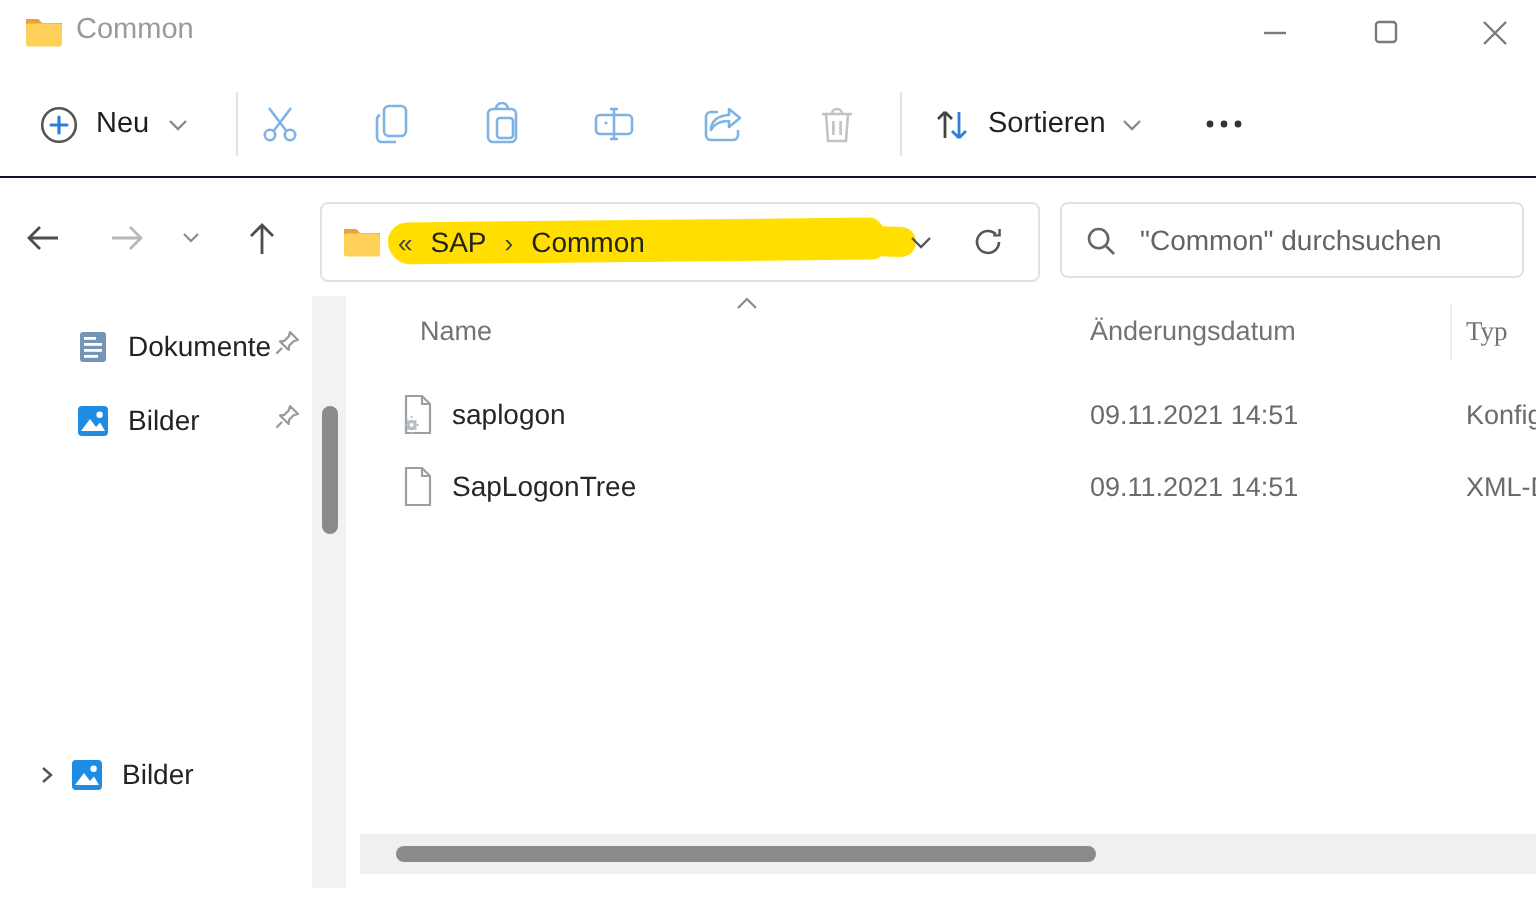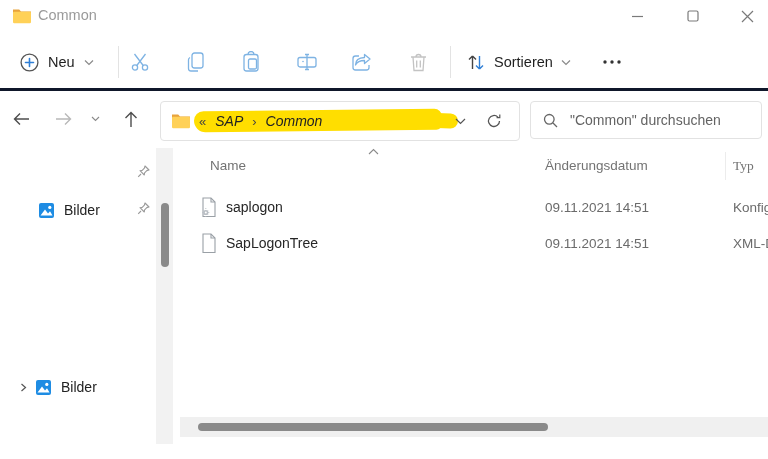--- a/index.html
+++ b/index.html
@@ -6,38 +6,38 @@
   .window{position:relative;width:768px;height:459px;background:#fff;overflow:hidden;
     font-family:"Liberation Sans",sans-serif;color:#1f1f1f;}
   .abs{position:absolute;}
   
   .titlebar{left:0;top:0;width:768px;height:32px;}
   .title-foldericon{left:12px;top:7px;width:20px;height:17px;}
   .title-text{left:38px;top:7px;font-size:14.5px;color:#9a9a9a;}
   .win-btn{top:0;width:46px;height:32px;display:flex;align-items:center;justify-content:center;color:#7a7a7a;cursor:pointer;}
   .btn-min{left:614px;}.btn-max{left:670px;}.btn-close{left:726px;width:42px;}
   
-  .toolbar{left:0;top:38px;width:768px;height:50px;border-bottom:3px solid #0f172a;}
+  .toolbar{left:0;top:38px;width:768px;height:50px;border-bottom:1px solid #0f172a;}
   .neu-btn{left:10px;top:6px;height:36px;display:flex;align-items:center;gap:9px;padding:0 10px;border-radius:4px;cursor:pointer;}
   .neu-label{font-size:14.5px;color:#1f1f1f;}
   .tb-sep{top:8px;width:1px;height:32px;background:#e3e3e3;}
   .tb-btn{top:8px;width:34px;height:32px;display:flex;align-items:center;justify-content:center;border-radius:4px;cursor:pointer;}
   .sort-btn{left:458px;top:6px;height:36px;display:flex;align-items:center;gap:8px;padding:0 8px;cursor:pointer;}
   .sort-label{font-size:14.5px;}
   .more-btn{left:592px;top:8px;width:40px;height:32px;display:flex;align-items:center;justify-content:center;cursor:pointer;}
   
   .navbar{left:0;top:94px;width:768px;height:52px;}
   .nav-btn{top:10px;width:30px;height:30px;display:flex;align-items:center;justify-content:center;border-radius:4px;cursor:pointer;}
   .addressbar{left:160px;top:7px;width:358px;height:38px;background:#fff;border:1px solid #e2e2e2;border-radius:4px;}
   .addr-foldericon{left:10px;top:10px;width:20px;height:17px;}
   .hl{background:#ffde00;}
   .hl1{left:33px;top:8px;width:248px;height:21px;border-radius:10px 8px 6px 12px;transform:rotate(-.6deg);}
   .hl2{left:255px;top:11px;width:42px;height:15px;border-radius:8px;transform:rotate(2deg);}
   .breadcrumb{left:38px;top:0;height:38px;display:flex;align-items:center;gap:9px;font-size:14px;color:#222;}
-  .crumb{cursor:pointer;font-style:italic;}
+  .crumb{cursor:pointer;}
   .crumb-sep{color:#444;font-size:13px;}
   .addr-chev{left:287px;top:8px;width:24px;height:22px;display:flex;align-items:center;justify-content:center;cursor:pointer;}
   .refresh-btn{left:320px;top:7px;width:26px;height:24px;display:flex;align-items:center;justify-content:center;cursor:pointer;}
   .searchbox{left:530px;top:7px;width:232px;height:38px;background:#fff;border:1px solid #e2e2e2;border-radius:4px;display:flex;align-items:center;gap:10px;padding:0 12px;box-sizing:border-box;}
   .searchbox input{border:0;outline:0;flex:1;font-size:14px;font-family:"Liberation Sans",sans-serif;color:#333;background:transparent;}
   .searchbox input::placeholder{color:#636363;opacity:1;}
   
   .sidebar{left:0;top:150px;width:178px;height:288px;}
   .side-item{position:absolute;left:0;width:152px;height:26px;display:flex;align-items:center;cursor:pointer;font-size:14px;color:#222;}
   .side-icon{width:17px;height:17px;margin-right:9px;flex:0 0 auto;}
@@ -250,20 +250,32 @@
         <svg width="15" height="15" viewBox="0 0 15 15" fill="none" stroke="#666" stroke-width="1.3">
             <circle cx="6.3" cy="6.3" r="4.8"></circle>
             <path d="M10 10l4 4"></path>
           </svg>
       </span>
       <input type="text" placeholder="&quot;Common&quot; durchsuchen" style="">
     </div>
   </div>
 
   <div class="abs sidebar">
+    <div class="side-item" style="left:38px;top:10px">
+      <span class="side-icon">
+        <svg width="17" height="17" viewBox="0 0 17 17">
+            <rect x="2" y="1" width="13" height="15" rx="1.5" fill="#7595b5"></rect>
+            <rect x="4" y="3.5" width="6" height="1.4" fill="#fff"></rect>
+            <rect x="4" y="6.5" width="9" height="1.4" fill="#fff"></rect>
+            <rect x="4" y="9.5" width="9" height="1.4" fill="#fff"></rect>
+            <rect x="4" y="12.5" width="7" height="1.4" fill="#fff"></rect>
+          </svg>
+      </span>
+      <span>Dokumente</span>
+    </div>
     <div class="abs pin" style="left:137px;top:15px">
       <svg width="13" height="13" viewBox="0 0 13 13" fill="none" stroke="#9a9a9a" stroke-width="1.1">
           <path d="M8 1l4 4-2.2.6L7.6 7.8 7.3 10 3 5.7l2.2-.3L7.4 3.2z" stroke-linejoin="round"></path>
           <path d="M4 9l-2.8 2.8"></path>
         </svg>
     </div>
 
     <div class="side-item" style="left:38px;top:47px">
       <span class="side-icon">
         <svg width="17" height="17" viewBox="0 0 17 17">

